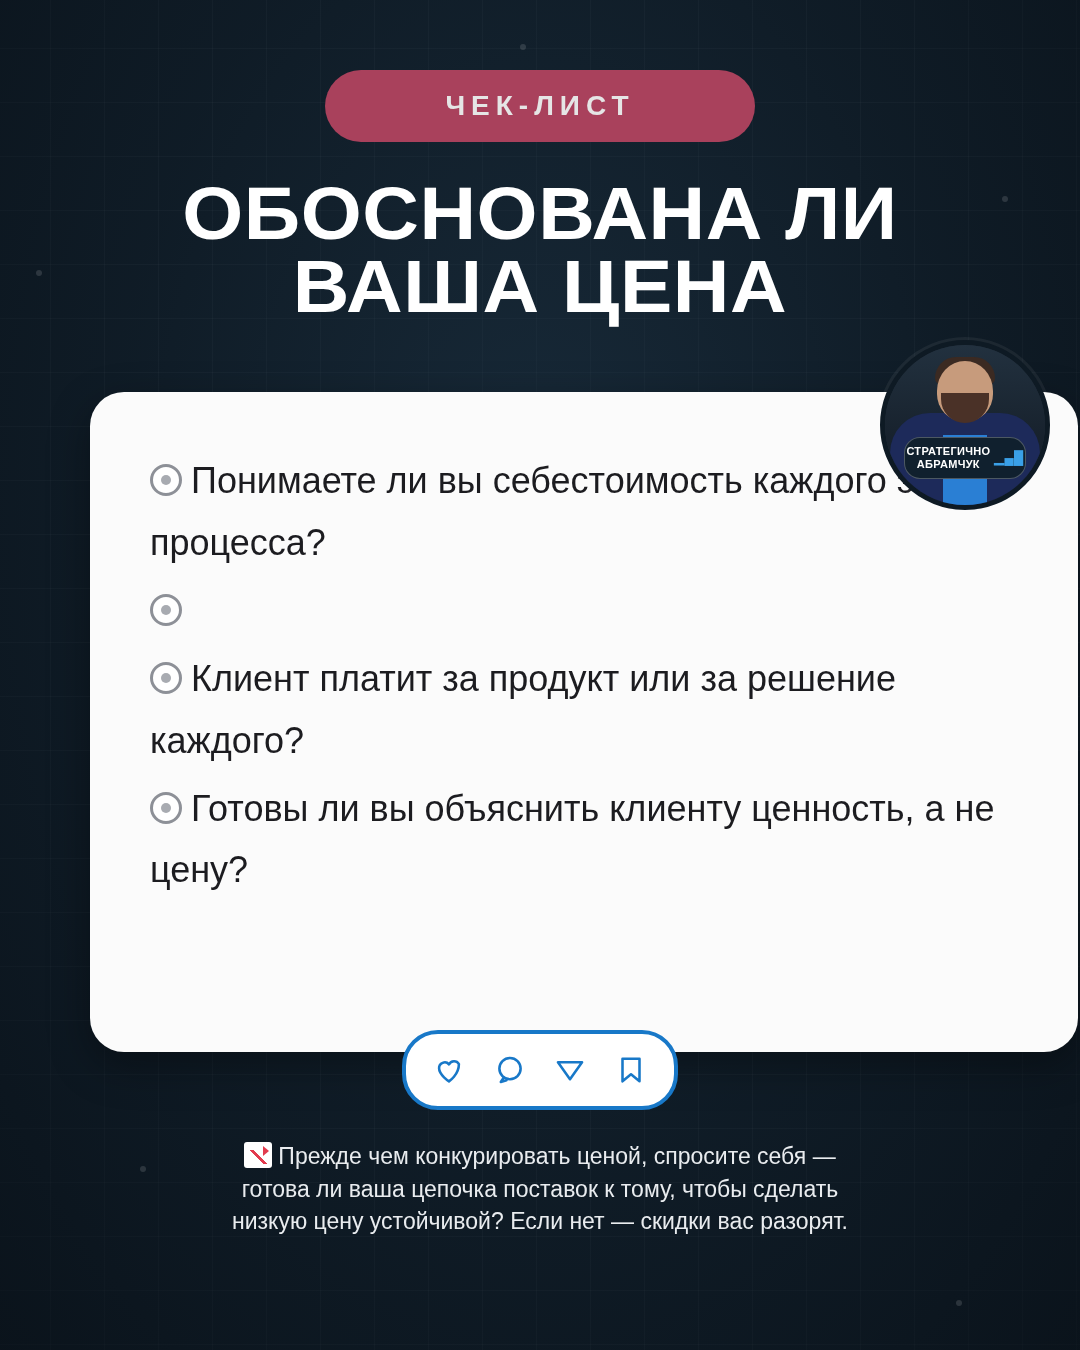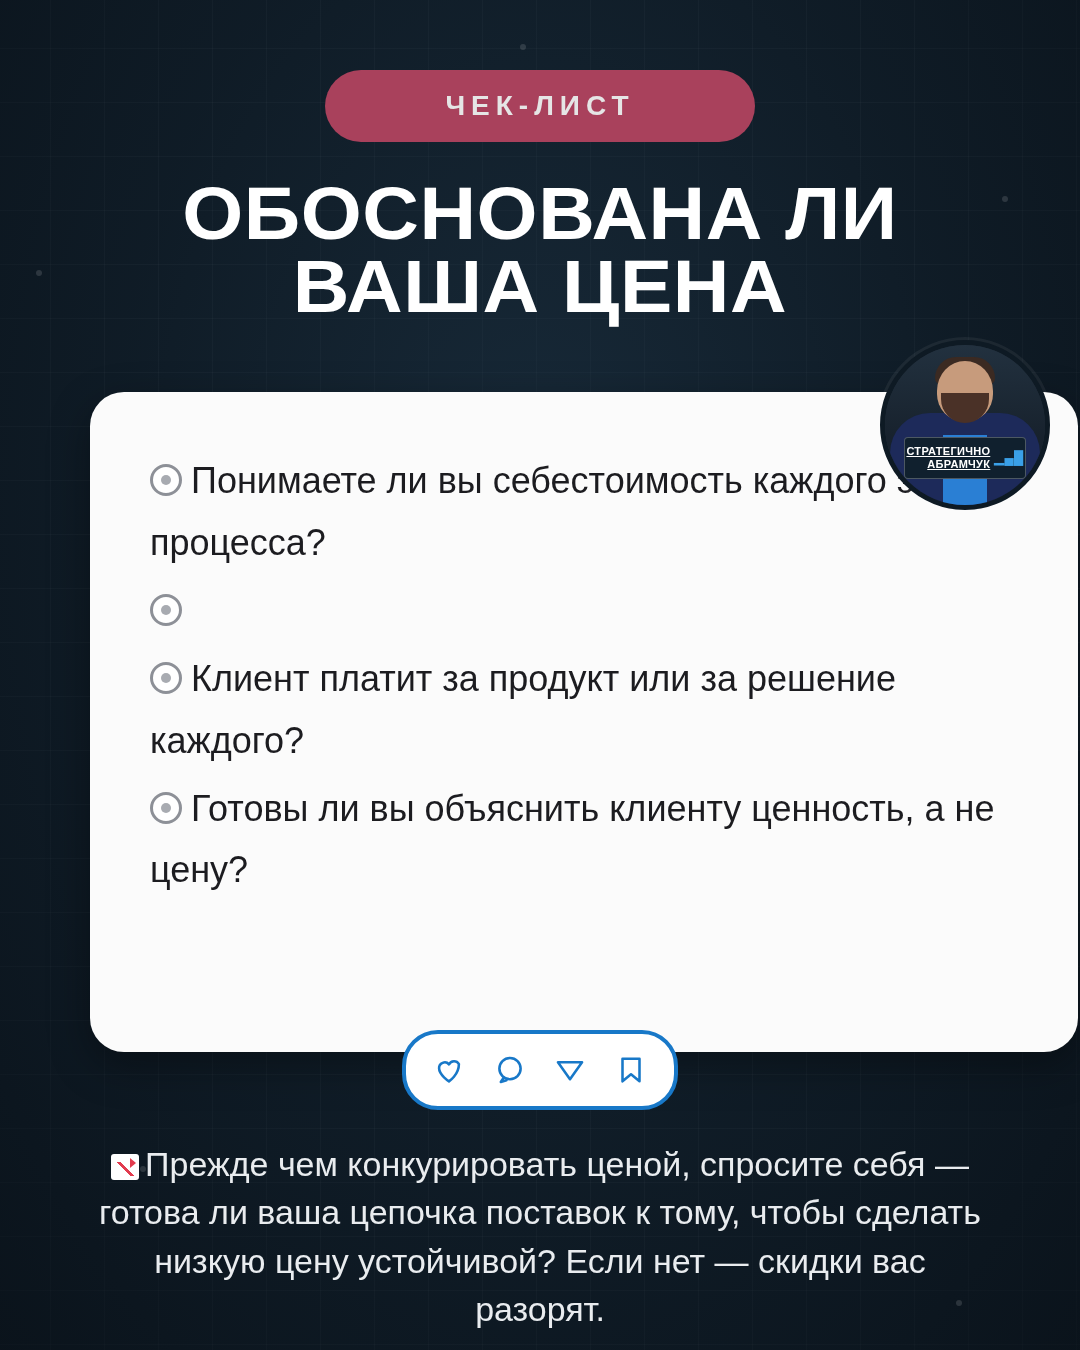--- a/index.html
+++ b/index.html
@@ -142,33 +142,32 @@
     height: 70px;
     background: #2a7fd4;
   }
   .avatar .ph-plate {
     position: absolute;
     left: 50%;
     bottom: 26px;
     transform: translateX(-50%);
     width: 120px;
     height: 40px;
-    border-radius: 4px;
+    border-radius: 16px;
     background: #10202e;
     border: 1px solid rgba(255,255,255,0.25);
     color: #ffffff;
     font-size: 11px;
     font-weight: bold;
     line-height: 1.15;
     display: flex;
     align-items: center;
     justify-content: center;
-    text-align: right;
+    text-align: center;
     letter-spacing: 0.3px;
-    text-decoration: underline;
   }
   .avatar .ph-plate span { display: block; }
   .avatar .ph-chart {
     color: #3aa0e8;
     font-size: 13px;
     margin-left: 4px;
   }
 
   
   .card {
@@ -235,21 +234,21 @@
   .actions svg { display: block; }
 
   
   .footer {
     position: absolute;
     left: 90px;
     right: 90px;
     top: 1140px;
     text-align: center;
     color: #e9ecef;
-    font-size: 34px;
+    font-size: 23px;
     line-height: 1.42;
   }
   .footer .emoji {
     display: inline-block;
     width: 28px;
     height: 26px;
     vertical-align: -4px;
     background: #ffffff;
     border-radius: 3px;
     position: relative;

